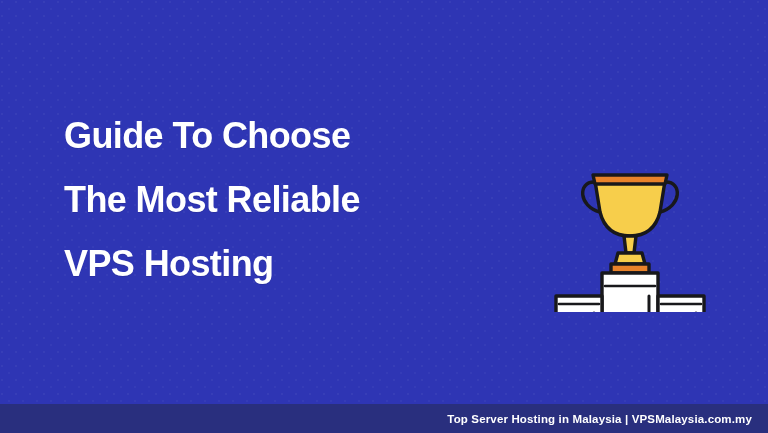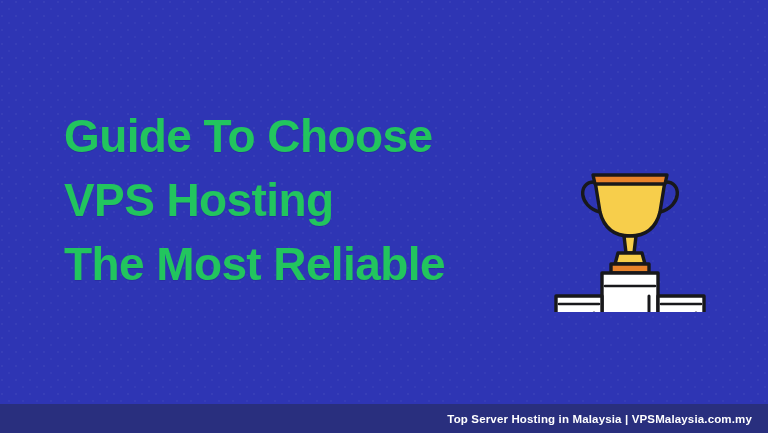--- a/index.html
+++ b/index.html
@@ -32,23 +32,23 @@
     background-size: 14px 14px, 14px 14px;
     pointer-events: none;
   }
 
   
   .headline {
     position: absolute;
     left: 64px;
     top: 104px;
     width: 520px;
-    color: #22c55e;
+    color: #ffffff;
     font-weight: 700;
-    font-size: 46px;
+    font-size: 36px;
     line-height: 64px;
     letter-spacing: -0.6px;
     text-shadow: 0 1px 0 rgba(0,0,0,0.10);
   }
   .headline .line {
     display: block;
     white-space: nowrap;
   }
 
   
@@ -89,22 +89,22 @@
 </style>
 </head>
 <body>
 
 <div class="banner">
 
   <div class="texture"></div>
 
   <div class="headline">
     <span class="line">Guide To Choose</span>
+    <span class="line">The Most Reliable</span>
     <span class="line">VPS Hosting</span>
-    <span class="line">The Most Reliable</span>
   </div>
 
   <div class="artwork">
     <svg viewBox="0 0 164 144" xmlns="http://www.w3.org/2000/svg">
       <g stroke="#18181b" stroke-width="3.4" stroke-linejoin="round" stroke-linecap="round">
 
         <path d="M46 14 C 30 14, 30 38, 52 44" fill="none"></path>
 
         <path d="M118 14 C 134 14, 134 38, 112 44" fill="none"></path>
 

